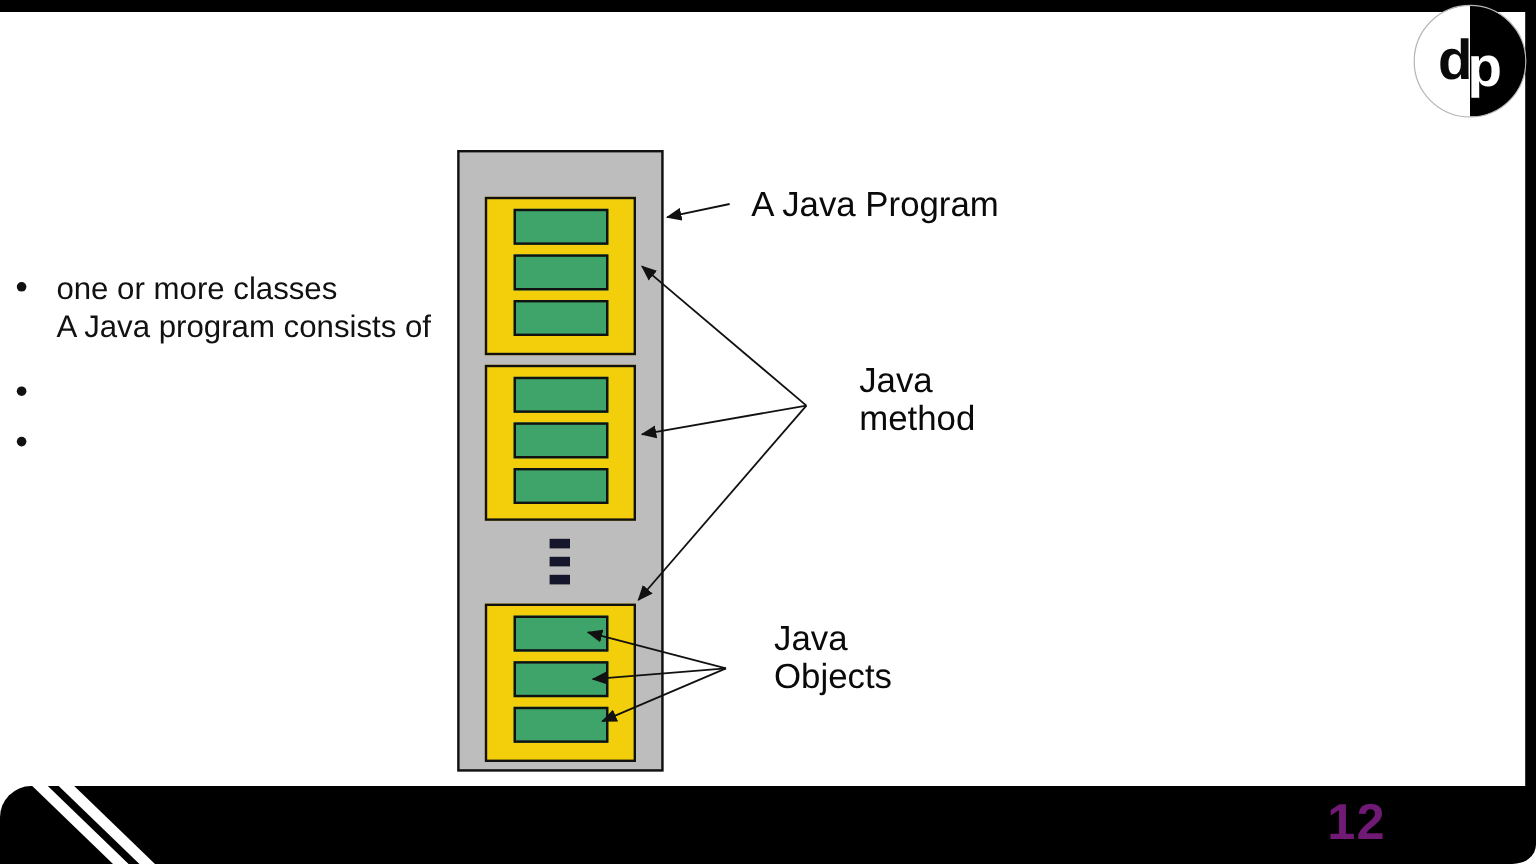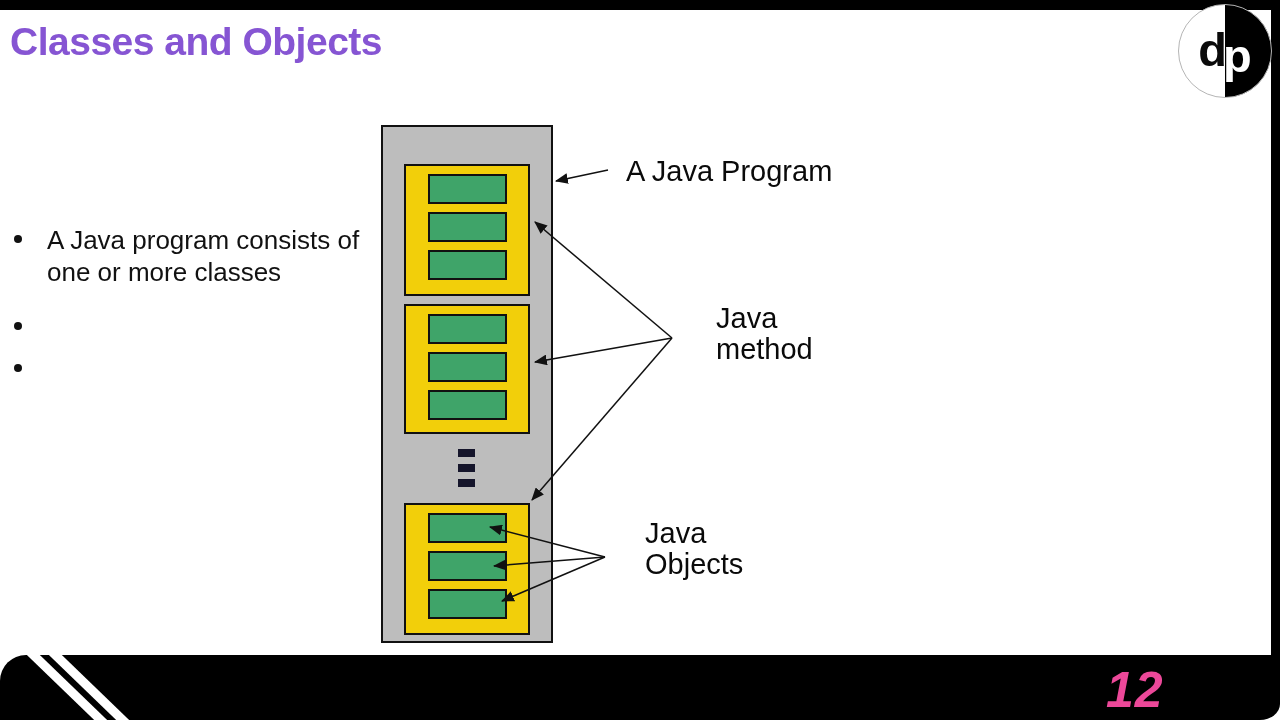--- a/index.html
+++ b/index.html
@@ -80,44 +80,43 @@
     overflow:hidden;z-index:6;
   }
   .stripe{
     position:absolute;width:9px;height:160px;background:#fff;top:-48px;
     transform:rotate(-46deg);
   }
   .stripe.s1{left:62px;}
   .stripe.s2{left:84px;}
   .page-number{
     position:absolute;left:1106px;top:661px;z-index:7;
-    color:#ec4899;font-size:50px;font-weight:bold;letter-spacing:1px;font-style:italic;
+    color:#701a75;font-size:42px;font-weight:bold;letter-spacing:1px;
   }
 </style>
 </head>
 <body>
 
 <div class="slide">
 
   <div class="top-bar"></div>
   <div class="right-strip"></div>
 
-  <div class="title">Classes and Objects</div>
 
   <div class="logo">
     <span class="ltr ltr-d">d</span>
     <span class="ltr ltr-p">p</span>
   </div>
 
   <div class="bullets">
     <div class="bullet-item">
       <span class="bullet-dot"></span>
       <div class="bullet-text">
+        <span>one or more classes</span>
         <span>A Java program consists of</span>
-        <span>one or more classes</span>
       </div>
     </div>
     <div class="bullet-item">
       <span class="bullet-dot"></span>
     </div>
     <div class="bullet-item">
       <span class="bullet-dot"></span>
       <div class="bullet-text">
       </div>
     </div>

